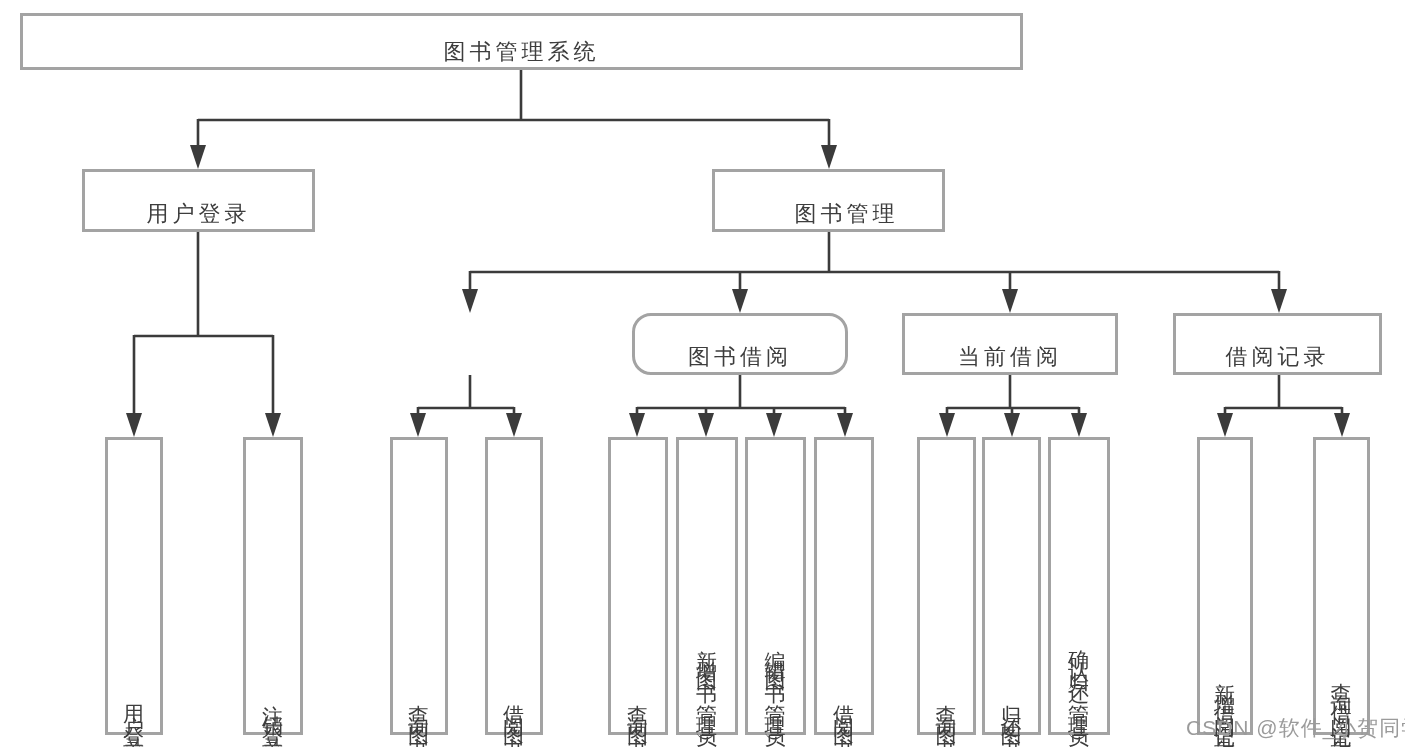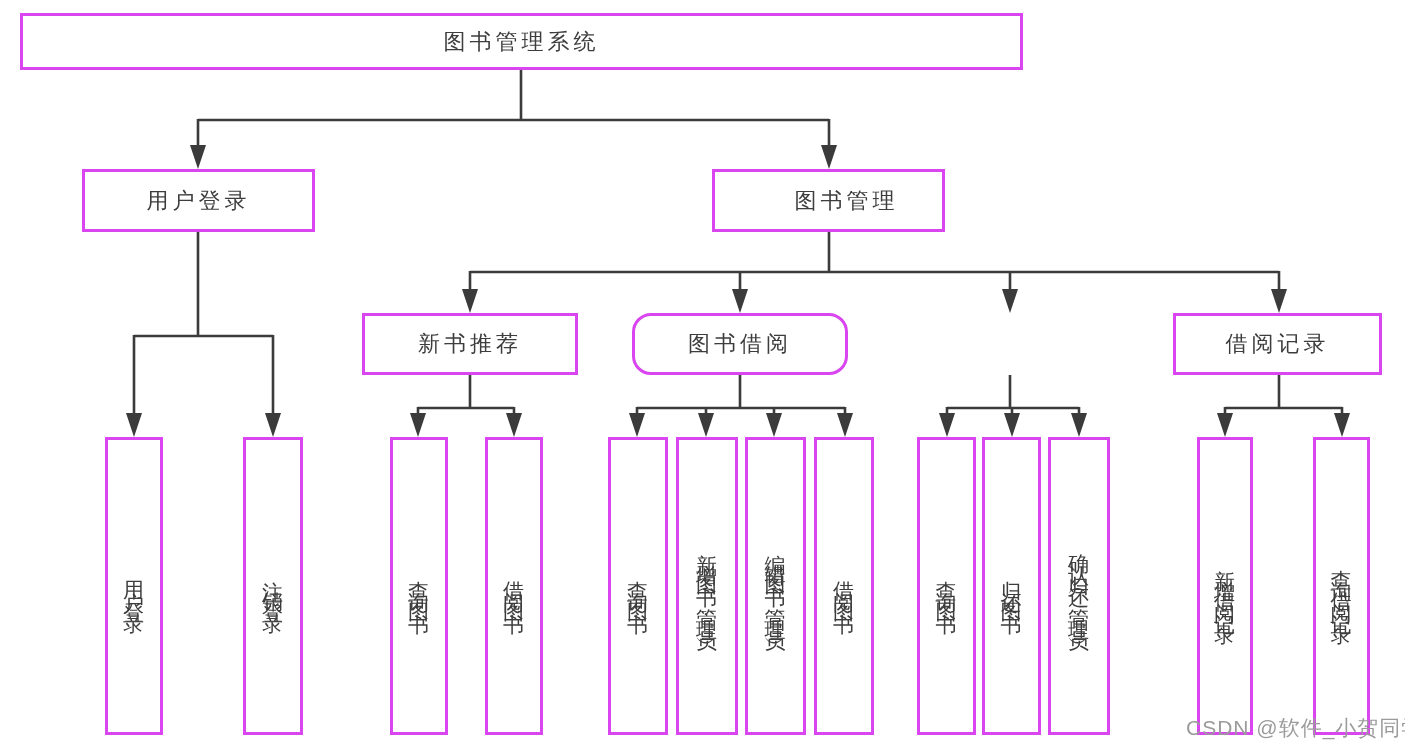--- a/index.html
+++ b/index.html
@@ -20,23 +20,23 @@
     left: 0;
     top: 0;
     width: 1405px;
     height: 747px;
     pointer-events: none;
   }
   .node {
     position: absolute;
     box-sizing: border-box;
     background: #ffffff;
-    border: 3px solid #d946ef;
+    border: 3px solid #a3a3a3;
     display: flex;
-    align-items: center;
+    align-items: flex-end;
     justify-content: center;
   }
   .h-label {
     font-size: 22px;
     letter-spacing: 4px;
     color: #3d3d3d;
     white-space: nowrap;
   }
   .v-label {
     writing-mode: vertical-rl;
@@ -89,25 +89,25 @@
     <span class="h-label">图书管理系统</span>
   </div>
 
   <div class="node" style="left:82px; top:169px; width:233px; height:63px;">
     <span class="h-label">用户登录</span>
   </div>
   <div class="node" style="left:712px; top:169px; width:233px; height:63px;padding-left:36px;">
     <span class="h-label">图书管理</span>
   </div>
 
-  <div class="node" style="left:362px; top:313px; width:216px; height:62px;">
-    <span class="h-label">新书推荐</span>
-  </div>
   <div class="node" style="left:632px; top:313px; width:216px; height:62px;border-radius:19px;">
     <span class="h-label">图书借阅</span>
+  </div>
+  <div class="node" style="left:902px; top:313px; width:216px; height:62px;">
+    <span class="h-label">当前借阅</span>
   </div>
   <div class="node" style="left:1173px; top:313px; width:209px; height:62px;">
     <span class="h-label">借阅记录</span>
   </div>
 
   <div class="node" style="left:105px; top:437px; width:58px; height:298px;">
     <span class="v-label">用户登录</span>
   </div>
   <div class="node" style="left:243px; top:437px; width:60px; height:298px;">
     <span class="v-label">注销登录</span>

